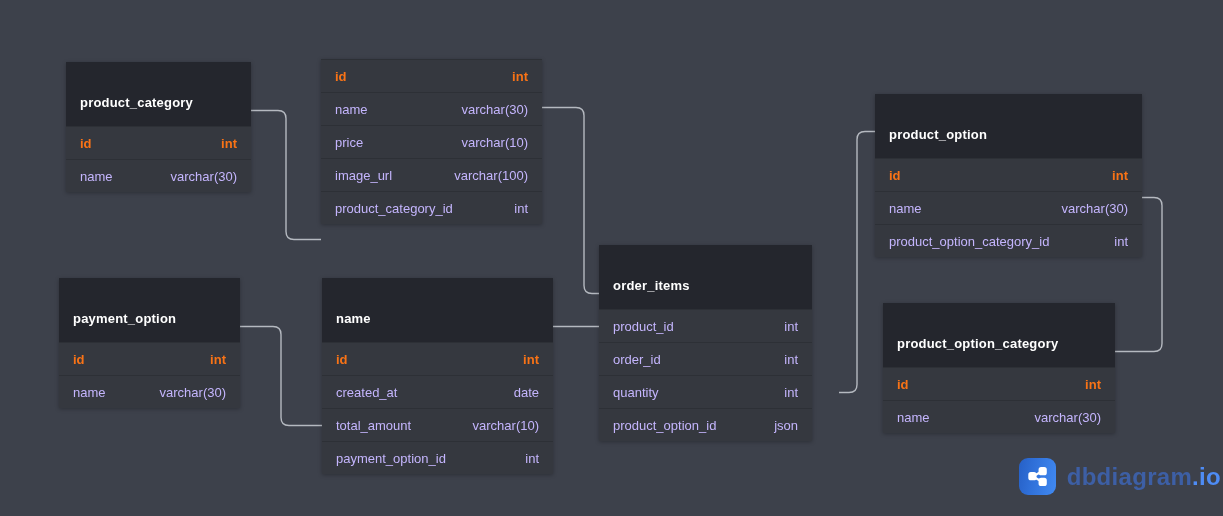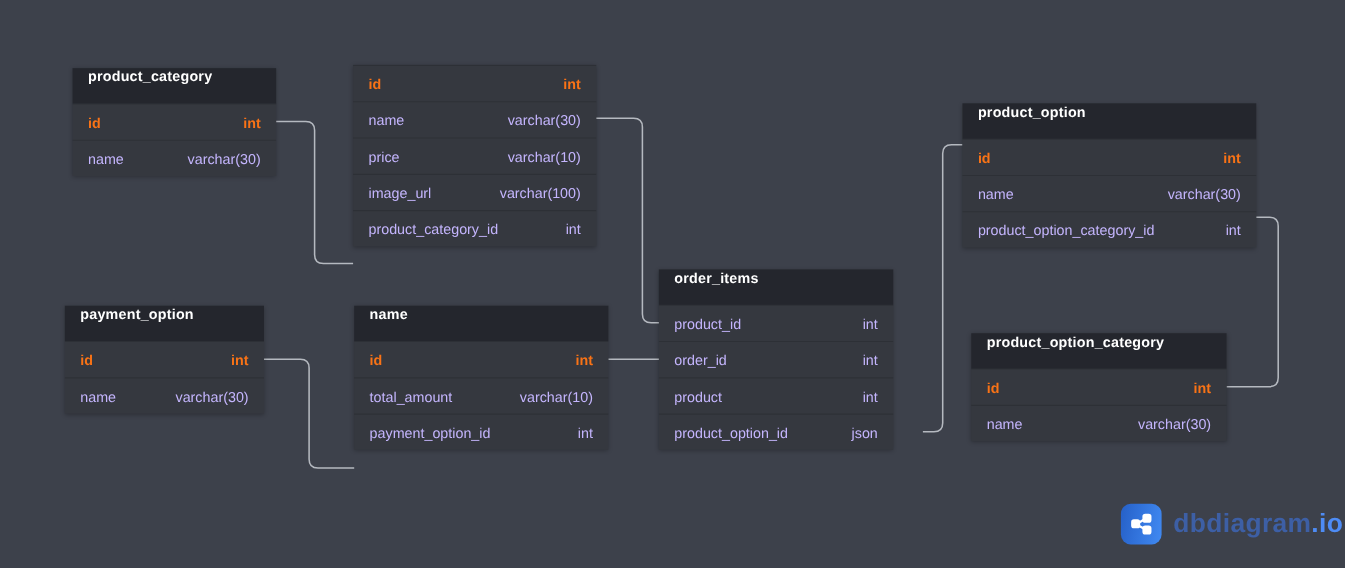--- a/index.html
+++ b/index.html
@@ -14,22 +14,22 @@
     position:absolute;
     background:#35383f;
     box-shadow:0 1px 4px rgba(0,0,0,0.28);
     font-size:13px;
   }
   .db-table .hdr{
     background:#24262d;
     color:#ffffff;
     font-weight:700;
     height:32px;
-    display:flex;align-items:flex-start;
-    padding:0 14px;
+    display:flex;align-items:flex-end;
+    padding:16px 14px;
     letter-spacing:.2px;
     cursor:move;
   }
   .db-table .row{
     height:33px;
     display:flex;align-items:center;justify-content:space-between;
     padding:0 14px;
     color:#c4b5fd;
     border-top:1px solid rgba(0,0,0,0.14);
     box-sizing:border-box;
@@ -114,20 +114,24 @@
       </div>
       <div class="db-table" style="left: 322px; top: 278px; width: 231px;">
         <div class="hdr">
           <span>name</span>
         </div>
         <div class="row pk">
           <span class="fname">id</span>
           <span class="ftype">int</span>
         </div>
         <div class="row">
+          <span class="fname">created_at</span>
+          <span class="ftype">date</span>
+        </div>
+        <div class="row">
           <span class="fname">total_amount</span>
           <span class="ftype">varchar(10)</span>
         </div>
         <div class="row">
           <span class="fname">payment_option_id</span>
           <span class="ftype">int</span>
         </div>
       </div>
       <div class="db-table" style="left: 599px; top: 245px; width: 213px;">
         <div class="hdr">
@@ -135,21 +139,21 @@
         </div>
         <div class="row">
           <span class="fname">product_id</span>
           <span class="ftype">int</span>
         </div>
         <div class="row">
           <span class="fname">order_id</span>
           <span class="ftype">int</span>
         </div>
         <div class="row">
-          <span class="fname">product</span>
+          <span class="fname">quantity</span>
           <span class="ftype">int</span>
         </div>
         <div class="row">
           <span class="fname">product_option_id</span>
           <span class="ftype">json</span>
         </div>
       </div>
       <div class="db-table" style="left: 875px; top: 94px; width: 267px;">
         <div class="hdr">
           <span>product_option</span>

